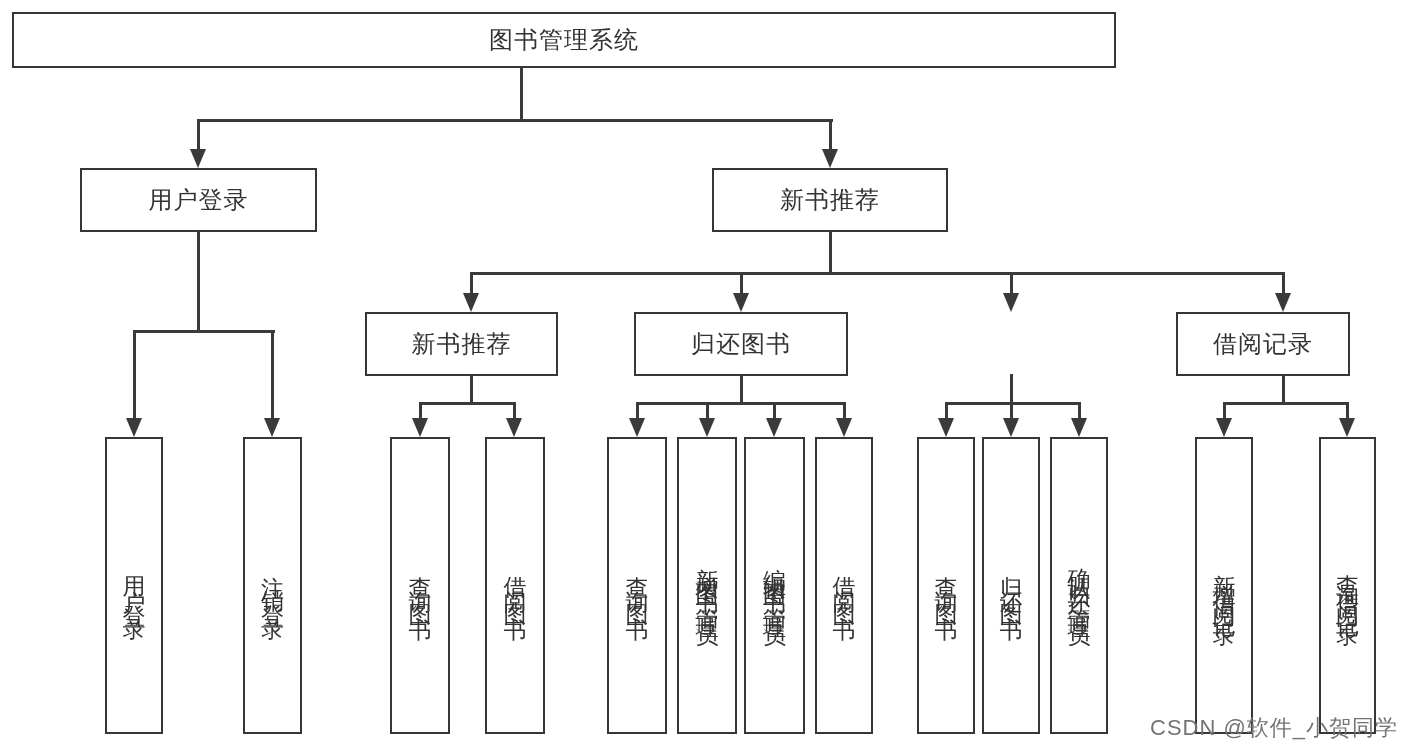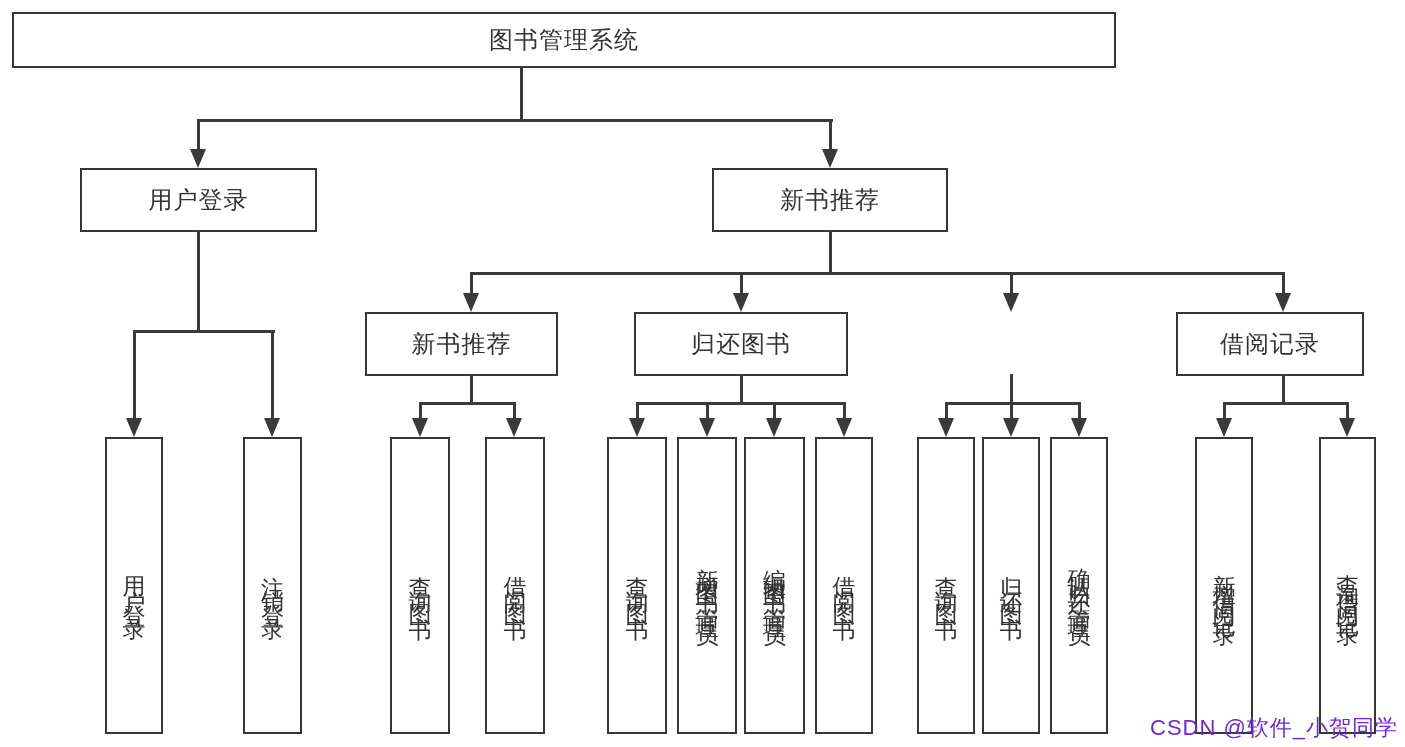--- a/index.html
+++ b/index.html
@@ -23,21 +23,21 @@
   .vtext.mid{letter-spacing:10px;}
   .vtext.loose{letter-spacing:14px;}
   .hl{position:absolute;height:3px;background:#3a3a3a;}
   .vl{position:absolute;width:3px;background:#3a3a3a;}
   .ar{
     position:absolute;width:0;height:0;
     border-left:8px solid transparent;border-right:8px solid transparent;
     border-top:19px solid #3a3a3a;
   }
   .watermark{
-    position:absolute;left:1150px;top:713px;font-size:22px;color:#6d28d9;
+    position:absolute;left:1150px;top:713px;font-size:22px;color:#737373;
     letter-spacing:1px;white-space:nowrap;z-index:5;
   }
 </style>
 </head>
 <body>
 
 <div class="stage">
 
   <div class="box" style="left:12px;top:12px;width:1104px;height:56px;">
     <span>图书管理系统</span>
@@ -67,21 +67,21 @@
   <div class="ar" style="left:1003px;top:293px;"></div>
   <div class="vl" style="left:1282px;top:272px;height:22px;"></div>
   <div class="ar" style="left:1275px;top:293px;"></div>
 
   <div class="box" style="left:365px;top:312px;width:193px;height:64px;">
     <span>新书推荐</span>
   </div>
   <div class="box" style="left:634px;top:312px;width:214px;height:64px;">
     <span>归还图书</span>
   </div>
-  <div class="box" style="left:1176px;top:312px;width:188px;height:64px;">
+  <div class="box" style="left:1176px;top:312px;width:174px;height:64px;">
     <span>借阅记录</span>
   </div>
 
   <div class="vl" style="left:197px;top:230px;height:102px;"></div>
   <div class="hl" style="left:133px;top:330px;width:142px;"></div>
   <div class="vl" style="left:133px;top:330px;height:89px;"></div>
   <div class="ar" style="left:126px;top:418px;"></div>
   <div class="vl" style="left:271px;top:330px;height:89px;"></div>
   <div class="ar" style="left:264px;top:418px;"></div>
 

